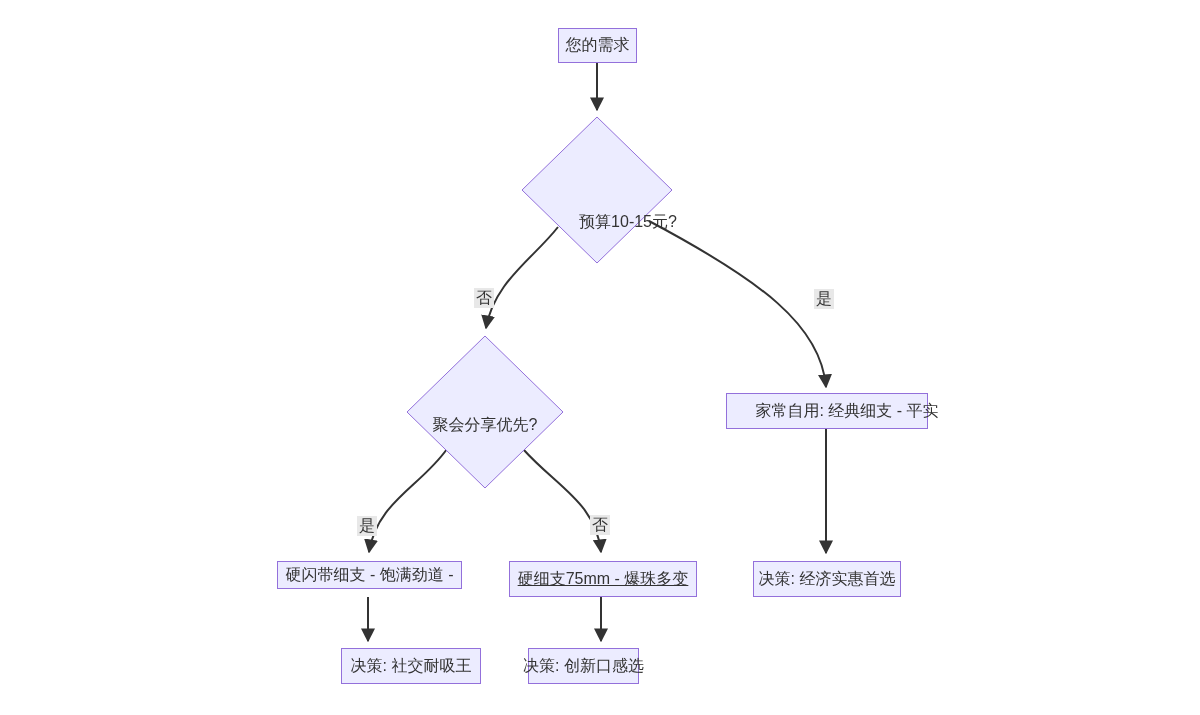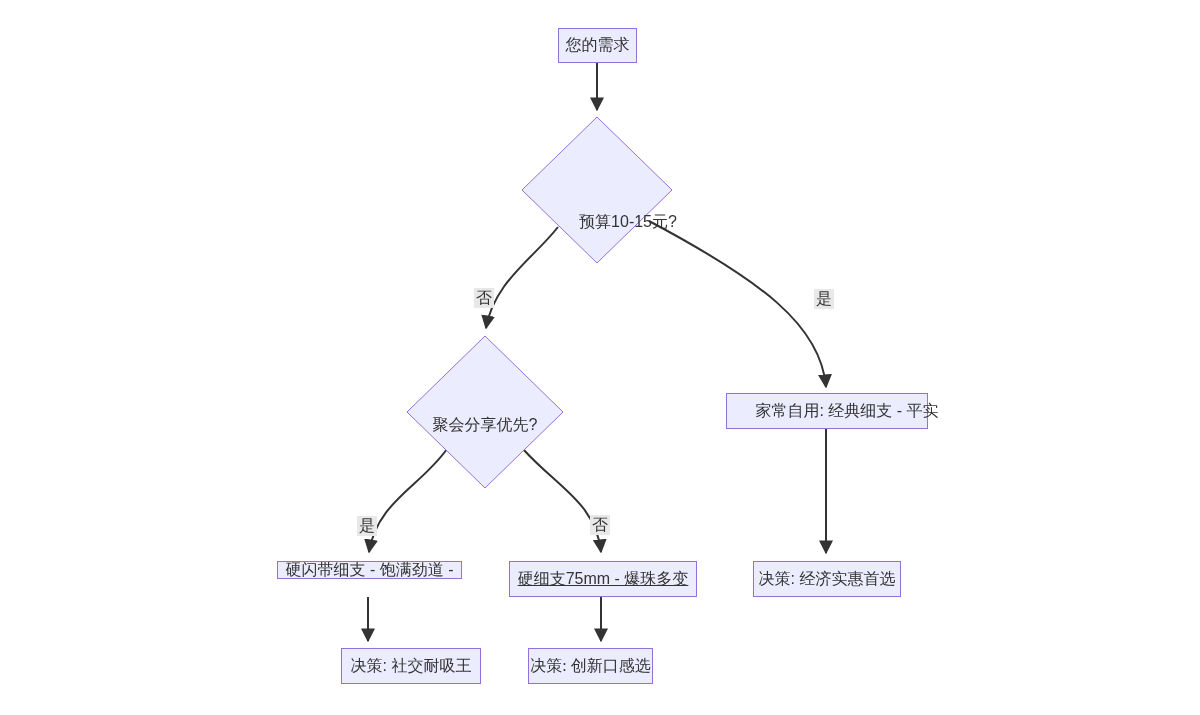--- a/index.html
+++ b/index.html
@@ -89,29 +89,29 @@
     <path class="edge" d="M826,429 L826,553" marker-end="url(#arrow)"></path>
 
     <polygon class="diamond" points="597,117 672,190 597,263 522,190"></polygon>
     <polygon class="diamond" points="485,336 563,412 485,488 407,412"></polygon>
   </svg>
 
   <div class="node" style="left:558px; top:28px; width:79px; height:35px;">您的需求</div>
 
   <div class="node" style="left:726px; top:393px; width:202px; height:36px;padding-left:40px;">家常自用: 经典细支 - 平实</div>
 
-  <div class="node" style="left:277px; top:561px; width:185px; height:18px;">硬闪带细支 - 饱满劲道 -</div>
+  <div class="node" style="left:277px; top:561px; width:185px; height:28px;">硬闪带细支 - 饱满劲道 -</div>
 
   <div class="node" style="left:509px; top:561px; width:188px; height:36px;text-decoration:underline;">硬细支75mm - 爆珠多变</div>
 
   <div class="node" style="left:753px; top:561px; width:148px; height:36px;text-align:right;">决策: 经济实惠首选</div>
 
   <div class="node" style="left:296px; top:648px; width:140px; height:36px;margin-left:45px;">决策: 社交耐吸王</div>
 
-  <div class="node" style="left:528px; top:648px; width:125px; height:36px;font-family:Liberation Serif, serif;">决策: 创新口感选</div>
+  <div class="node" style="left:528px; top:648px; width:111px; height:36px;">决策: 创新口感选</div>
 
   <div class="diamond-label" style="left:628px; top:190px;margin-top:32px;">预算10-15元?</div>
 
   <div class="diamond-label" style="left:485px; top:412px;margin-top:13px;">聚会分享优先?</div>
 
   <div class="edge-label" style="left:484px; top:298px;">否</div>
 
   <div class="edge-label" style="left:824px; top:299px;">是</div>
 
   <div class="edge-label" style="left:367px; top:526px;">是</div>

